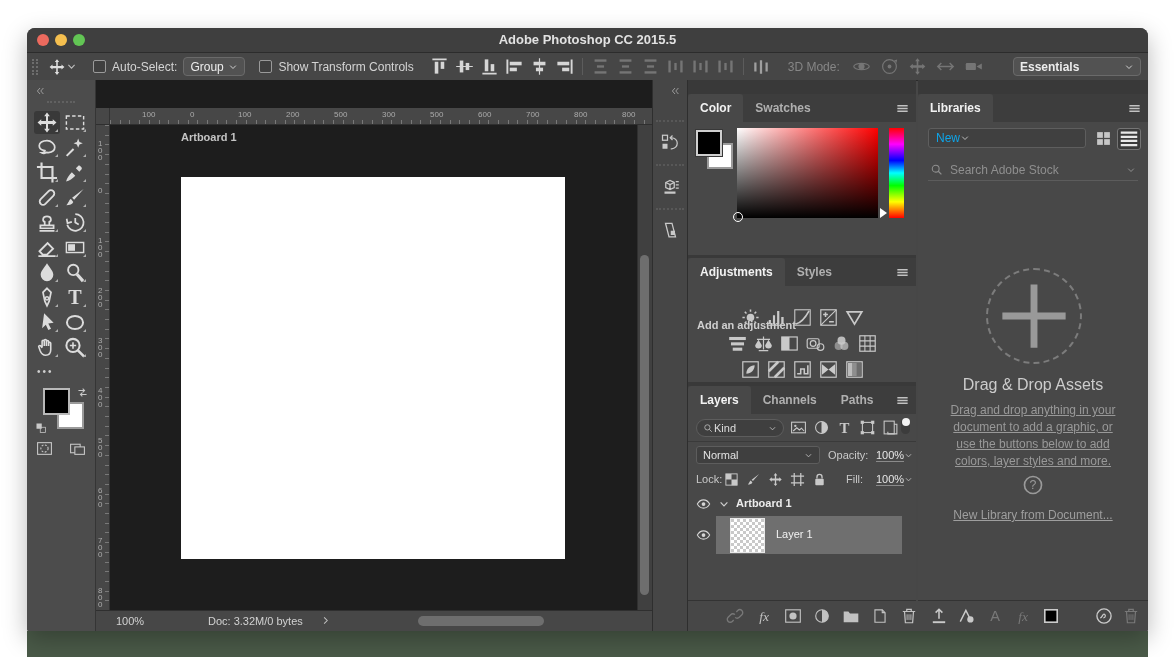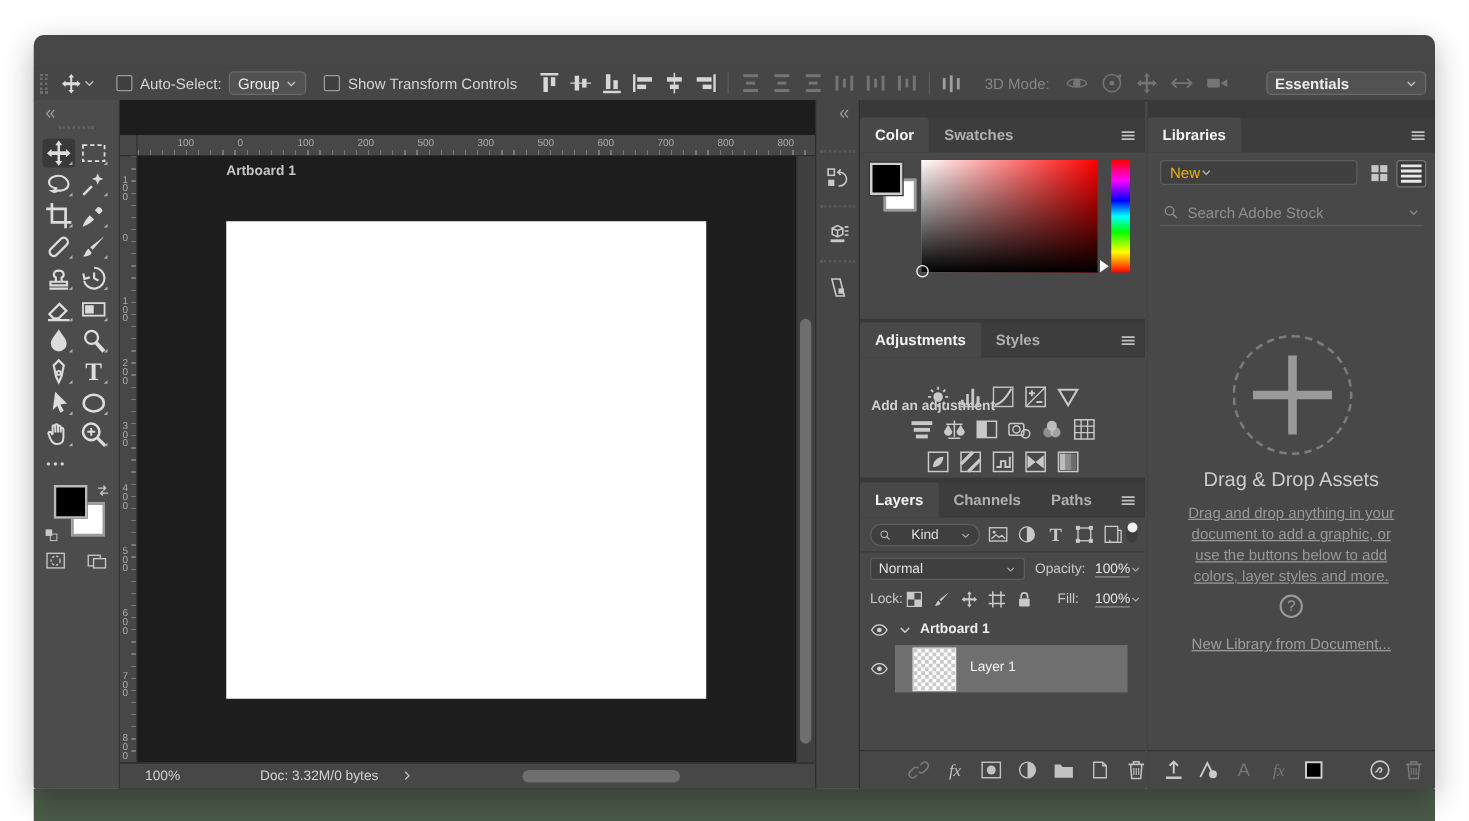--- a/index.html
+++ b/index.html
@@ -104,21 +104,21 @@
   .hue-strip{position:absolute;left:201px;top:6px;width:15px;height:90px;
     background:linear-gradient(to bottom,#f00,#f0f 18%,#00f 36%,#0ff 50%,#0f0 64%,#ff0 82%,#f00);}
   
   .add-adj-label{position:absolute;left:9px;top:5px;font-size:11px;font-weight:bold;color:#cfcfcf;margin-top:28px;}
   .adj-rows{position:absolute;left:0;top:22px;width:100%;}
   .adj-row{display:flex;justify-content:center;gap:7px;margin-bottom:7px;}
   .adj-row .licon{width:19px;height:19px;color:#c9c9c9;display:inline-block;}
   
   .lrow{position:absolute;left:0;width:100%;box-sizing:border-box;}
   .kind-select{position:absolute;left:8px;top:5px;width:88px;height:18px;background:#3f3f3f;border:1px solid #5d5d5d;border-radius:9px;
-    display:flex;align-items:center;gap:16px;padding:0 6px;box-sizing:border-box;font-size:11px;color:#ddd;}
+    display:flex;align-items:center;gap:1px;padding:0 6px;box-sizing:border-box;font-size:11px;color:#ddd;}
   .kind-select .ic{width:10px;height:10px;color:#bbb;display:inline-block;}
   .kind-select .chev{margin-left:auto;width:9px;height:9px;color:#bbb;display:inline-block;}
   .filter-icons{position:absolute;left:102px;top:5px;display:flex;gap:6px;}
   .filter-icons .licon{width:17px;height:17px;color:#c9c9c9;display:inline-block;}
   .filter-toggle{position:absolute;right:6px;top:4px;width:9px;height:16px;background:#3c3c3c;border-radius:5px;}
   .filter-toggle::after{content:"";position:absolute;left:0.5px;top:0;width:8px;height:8px;border-radius:50%;background:#f2f2f2;}
   .blend-select{position:absolute;left:8px;top:4px;width:124px;height:18px;background:#3f3f3f;border:1px solid #5d5d5d;border-radius:3px;
     display:flex;align-items:center;justify-content:space-between;padding:0 6px;box-sizing:border-box;font-size:11px;color:#e2e2e2;}
   .blend-select .chev{width:9px;height:9px;color:#bbb;display:inline-block;}
   .miniLabel{font-size:11px;color:#c9c9c9;}
@@ -136,21 +136,21 @@
   .pix-row .hl{position:absolute;left:28px;right:14px;top:0;bottom:0;background:#6f6f6f;}
   .pix-row .thumb{position:absolute;left:42px;top:2px;width:33px;height:33px;border:1px solid #e8e8e8;
     background:repeating-conic-gradient(#fff 0 25%,#c9c9c9 0 50%) 0 0/6px 6px;}
   .pix-row .lname{position:absolute;left:88px;top:12px;font-size:11px;color:#f2f2f2;}
   .panel-bottom{position:absolute;left:0;bottom:0;width:100%;height:31px;background:#474747;border-top:1px solid #333;box-sizing:border-box;}
   .pb-icons{position:absolute;left:38px;top:6px;display:flex;gap:11px;}
   .pb-icons .licon{width:18px;height:18px;color:#c2c2c2;display:inline-block;}
   .licon.dim{color:#787878!important;}
   
   .lib-select{position:absolute;left:10px;top:48px;width:158px;height:20px;background:#404040;border:1px solid #5e5e5e;border-radius:3px;
-    display:flex;align-items:center;padding:0 7px;box-sizing:border-box;font-size:12px;color:#eab308;}
+    display:flex;align-items:center;padding:0 7px;box-sizing:border-box;font-size:12px;color:#0ea5e9;}
   .lib-select .chev{width:10px;height:10px;color:#bbb;display:inline-block;}
   .view-grid{position:absolute;left:177px;top:50px;width:17px;height:17px;color:#c6c6c6;display:inline-block;}
   .view-list{position:absolute;left:199px;top:48px;width:22px;height:20px;background:#3a3a3a;border:1px solid #757575;border-radius:3px;
     display:flex;align-items:center;justify-content:center;color:#e8e8e8;}
   .view-list svg{width:14px;height:14px;}
   .lib-search{position:absolute;left:10px;top:80px;width:210px;height:20px;border-bottom:1px solid #5c5c5c;}
   .lib-search .ic{position:absolute;left:2px;top:3px;width:13px;height:13px;color:#8f8f8f;display:inline-block;}
   .lib-search .ph{position:absolute;left:22px;top:3px;font-size:12px;color:#8f8f8f;}
   .lib-search .chev{position:absolute;right:2px;top:5px;width:10px;height:10px;color:#8f8f8f;display:inline-block;}
   .drop-circle{position:absolute;left:68px;top:188px;width:92px;height:92px;border:2px dashed #7c7c7c;border-radius:50%;
@@ -165,20 +165,26 @@
   .lib-bottom-left .licon,.lib-bottom-right .licon{width:18px;height:18px;color:#c9c9c9;display:inline-block;}
   [data-icon] svg,.licon svg{width:100%;height:100%;display:block;}
 </style>
 </head>
 <body>
 
 <div id="screen">
   <div id="desktop-strip"></div>
   <div id="window">
 
+    <div class="titlebar">
+      <span class="tl red"></span>
+      <span class="tl yellow"></span>
+      <span class="tl green"></span>
+      <div class="title">Adobe Photoshop CC 2015.5</div>
+    </div>
 
     <div class="optionsbar">
       <div class="grip"></div>
       <span class="obicon" style="margin-left:10px" data-icon="move-tool">
           <svg viewBox="0 0 16 16">
             <path d="M8 1 10 3.6H8.7V7H12V5.7L14.6 8 12 10.3V9H8.7v3.4H10L8 15 6 12.4h1.3V9H4v1.3L1.4 8 4 5.7V7h3.3V3.6H6z" fill="currentColor"></path>
           </svg>
         </span>
       <span class="obicon sm" data-icon="chevron-down">
           <svg viewBox="0 0 16 16">

